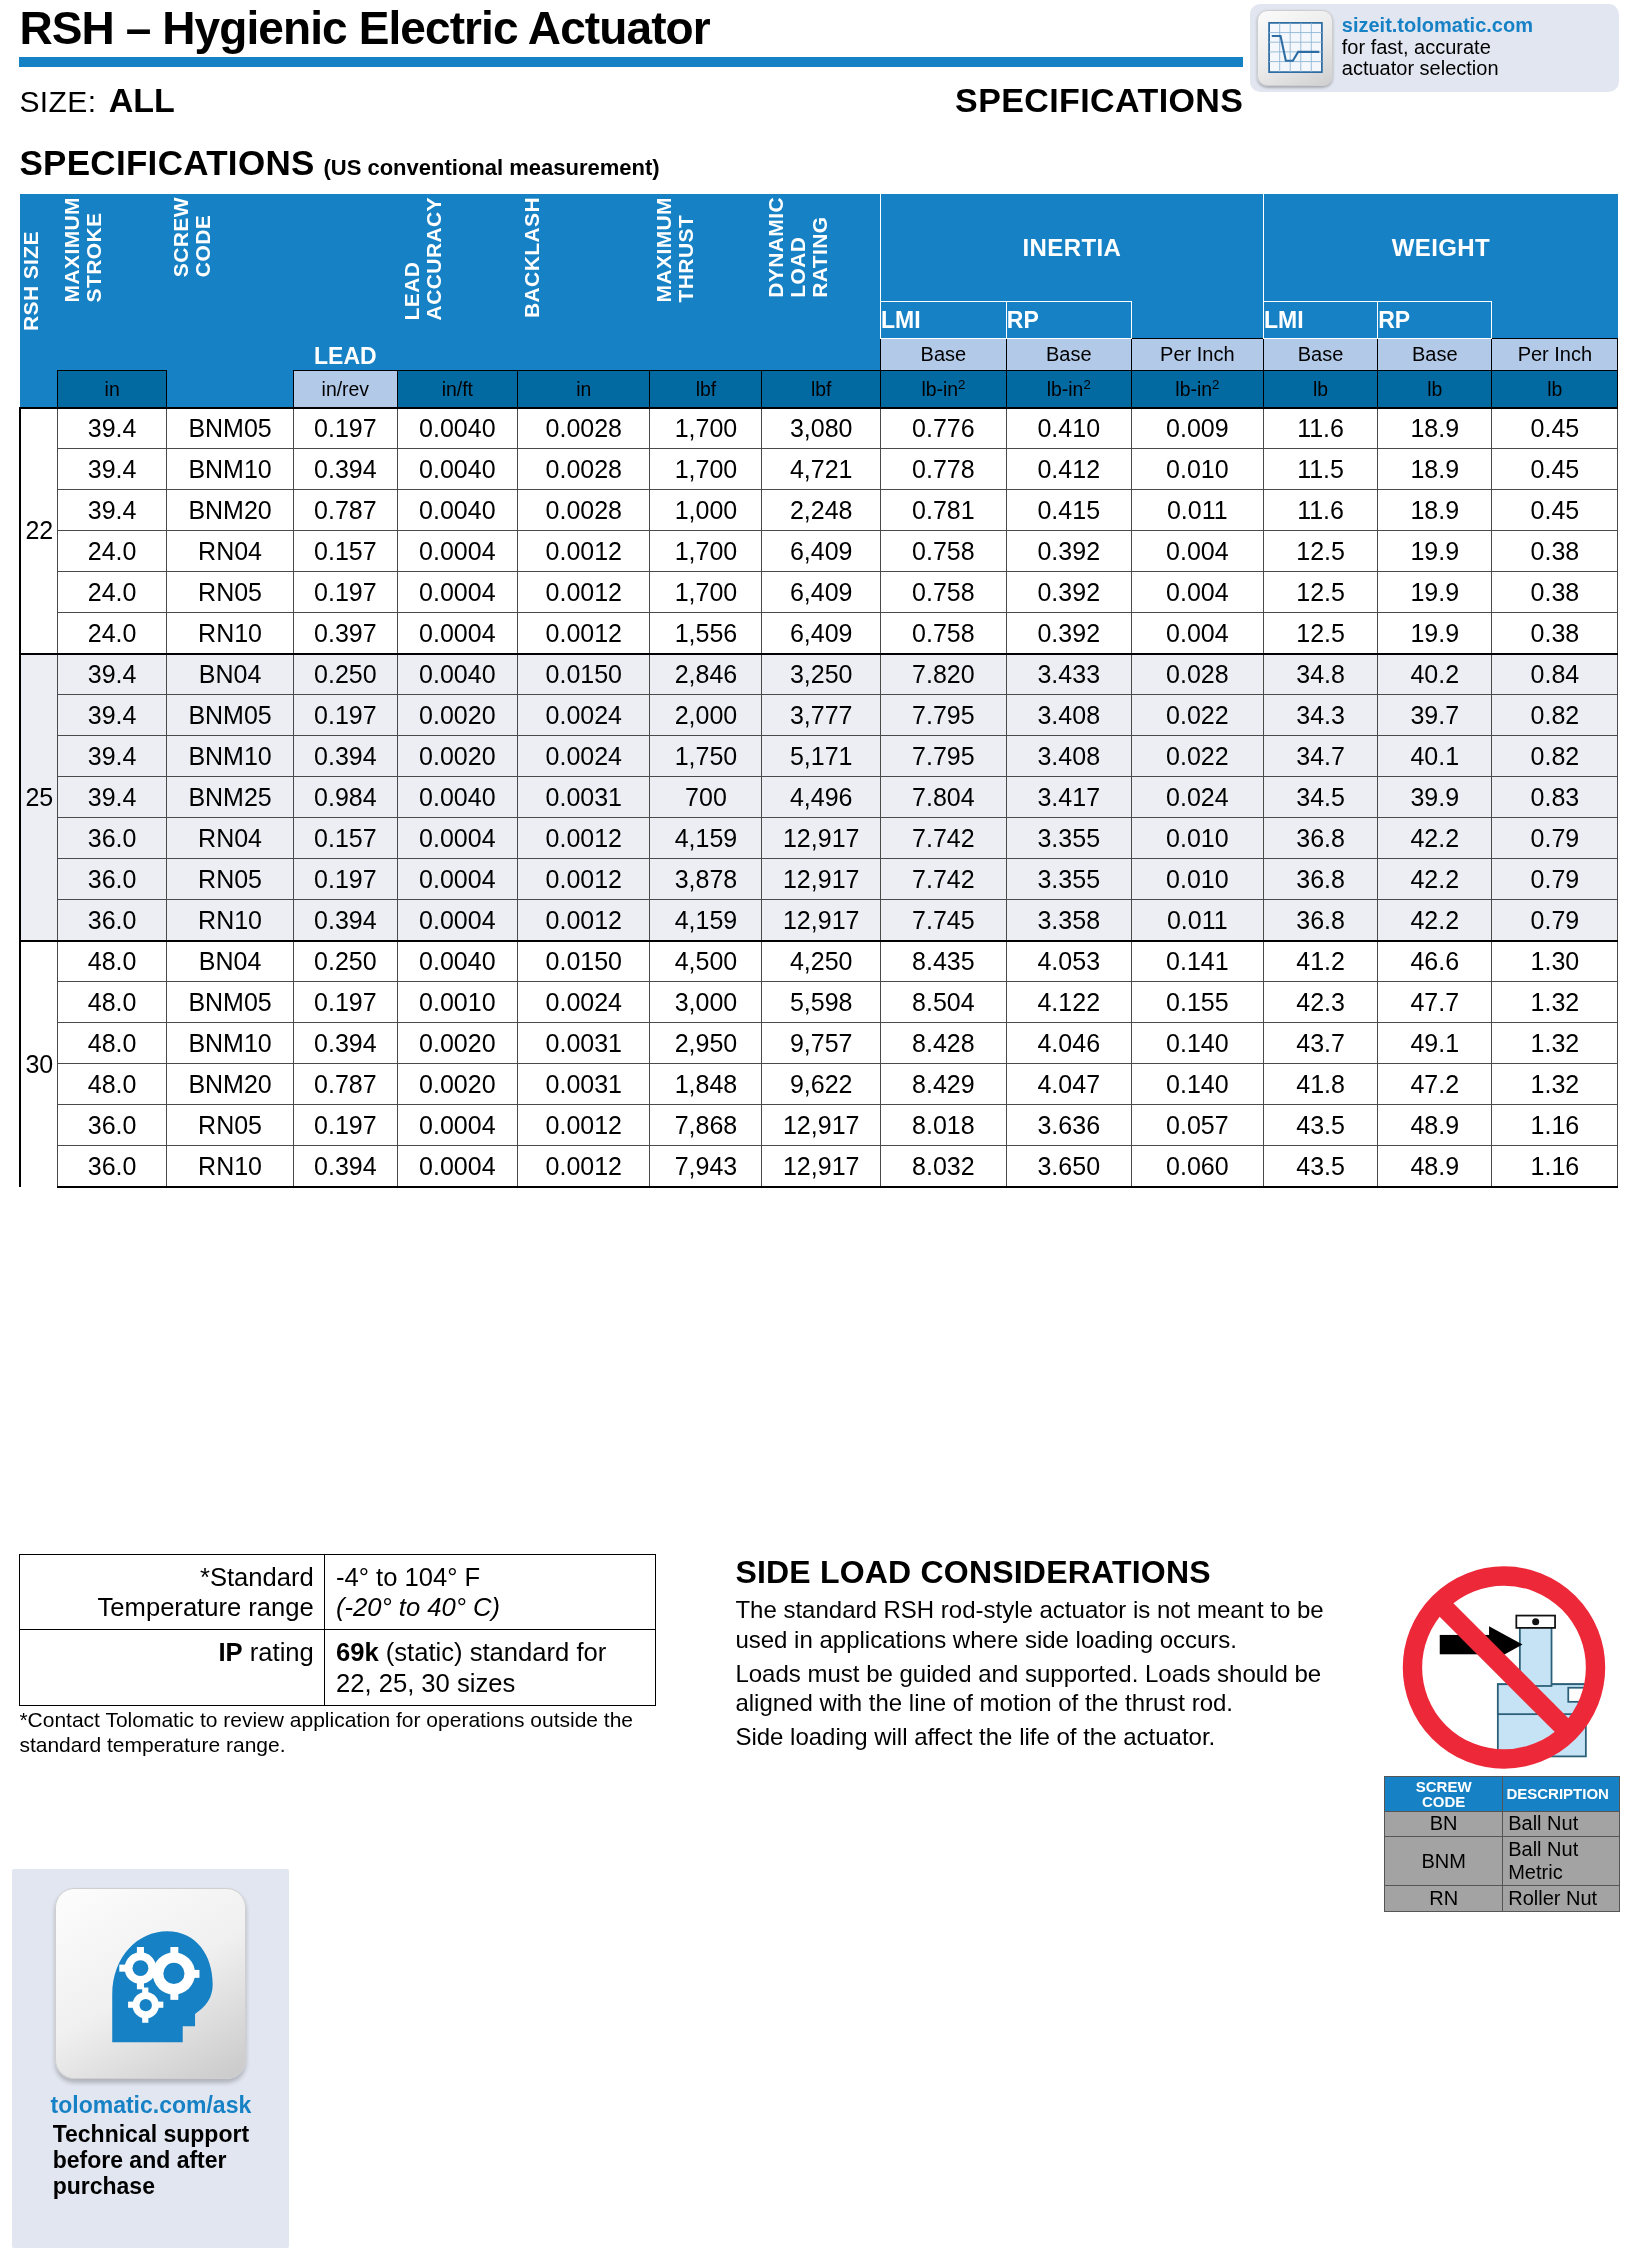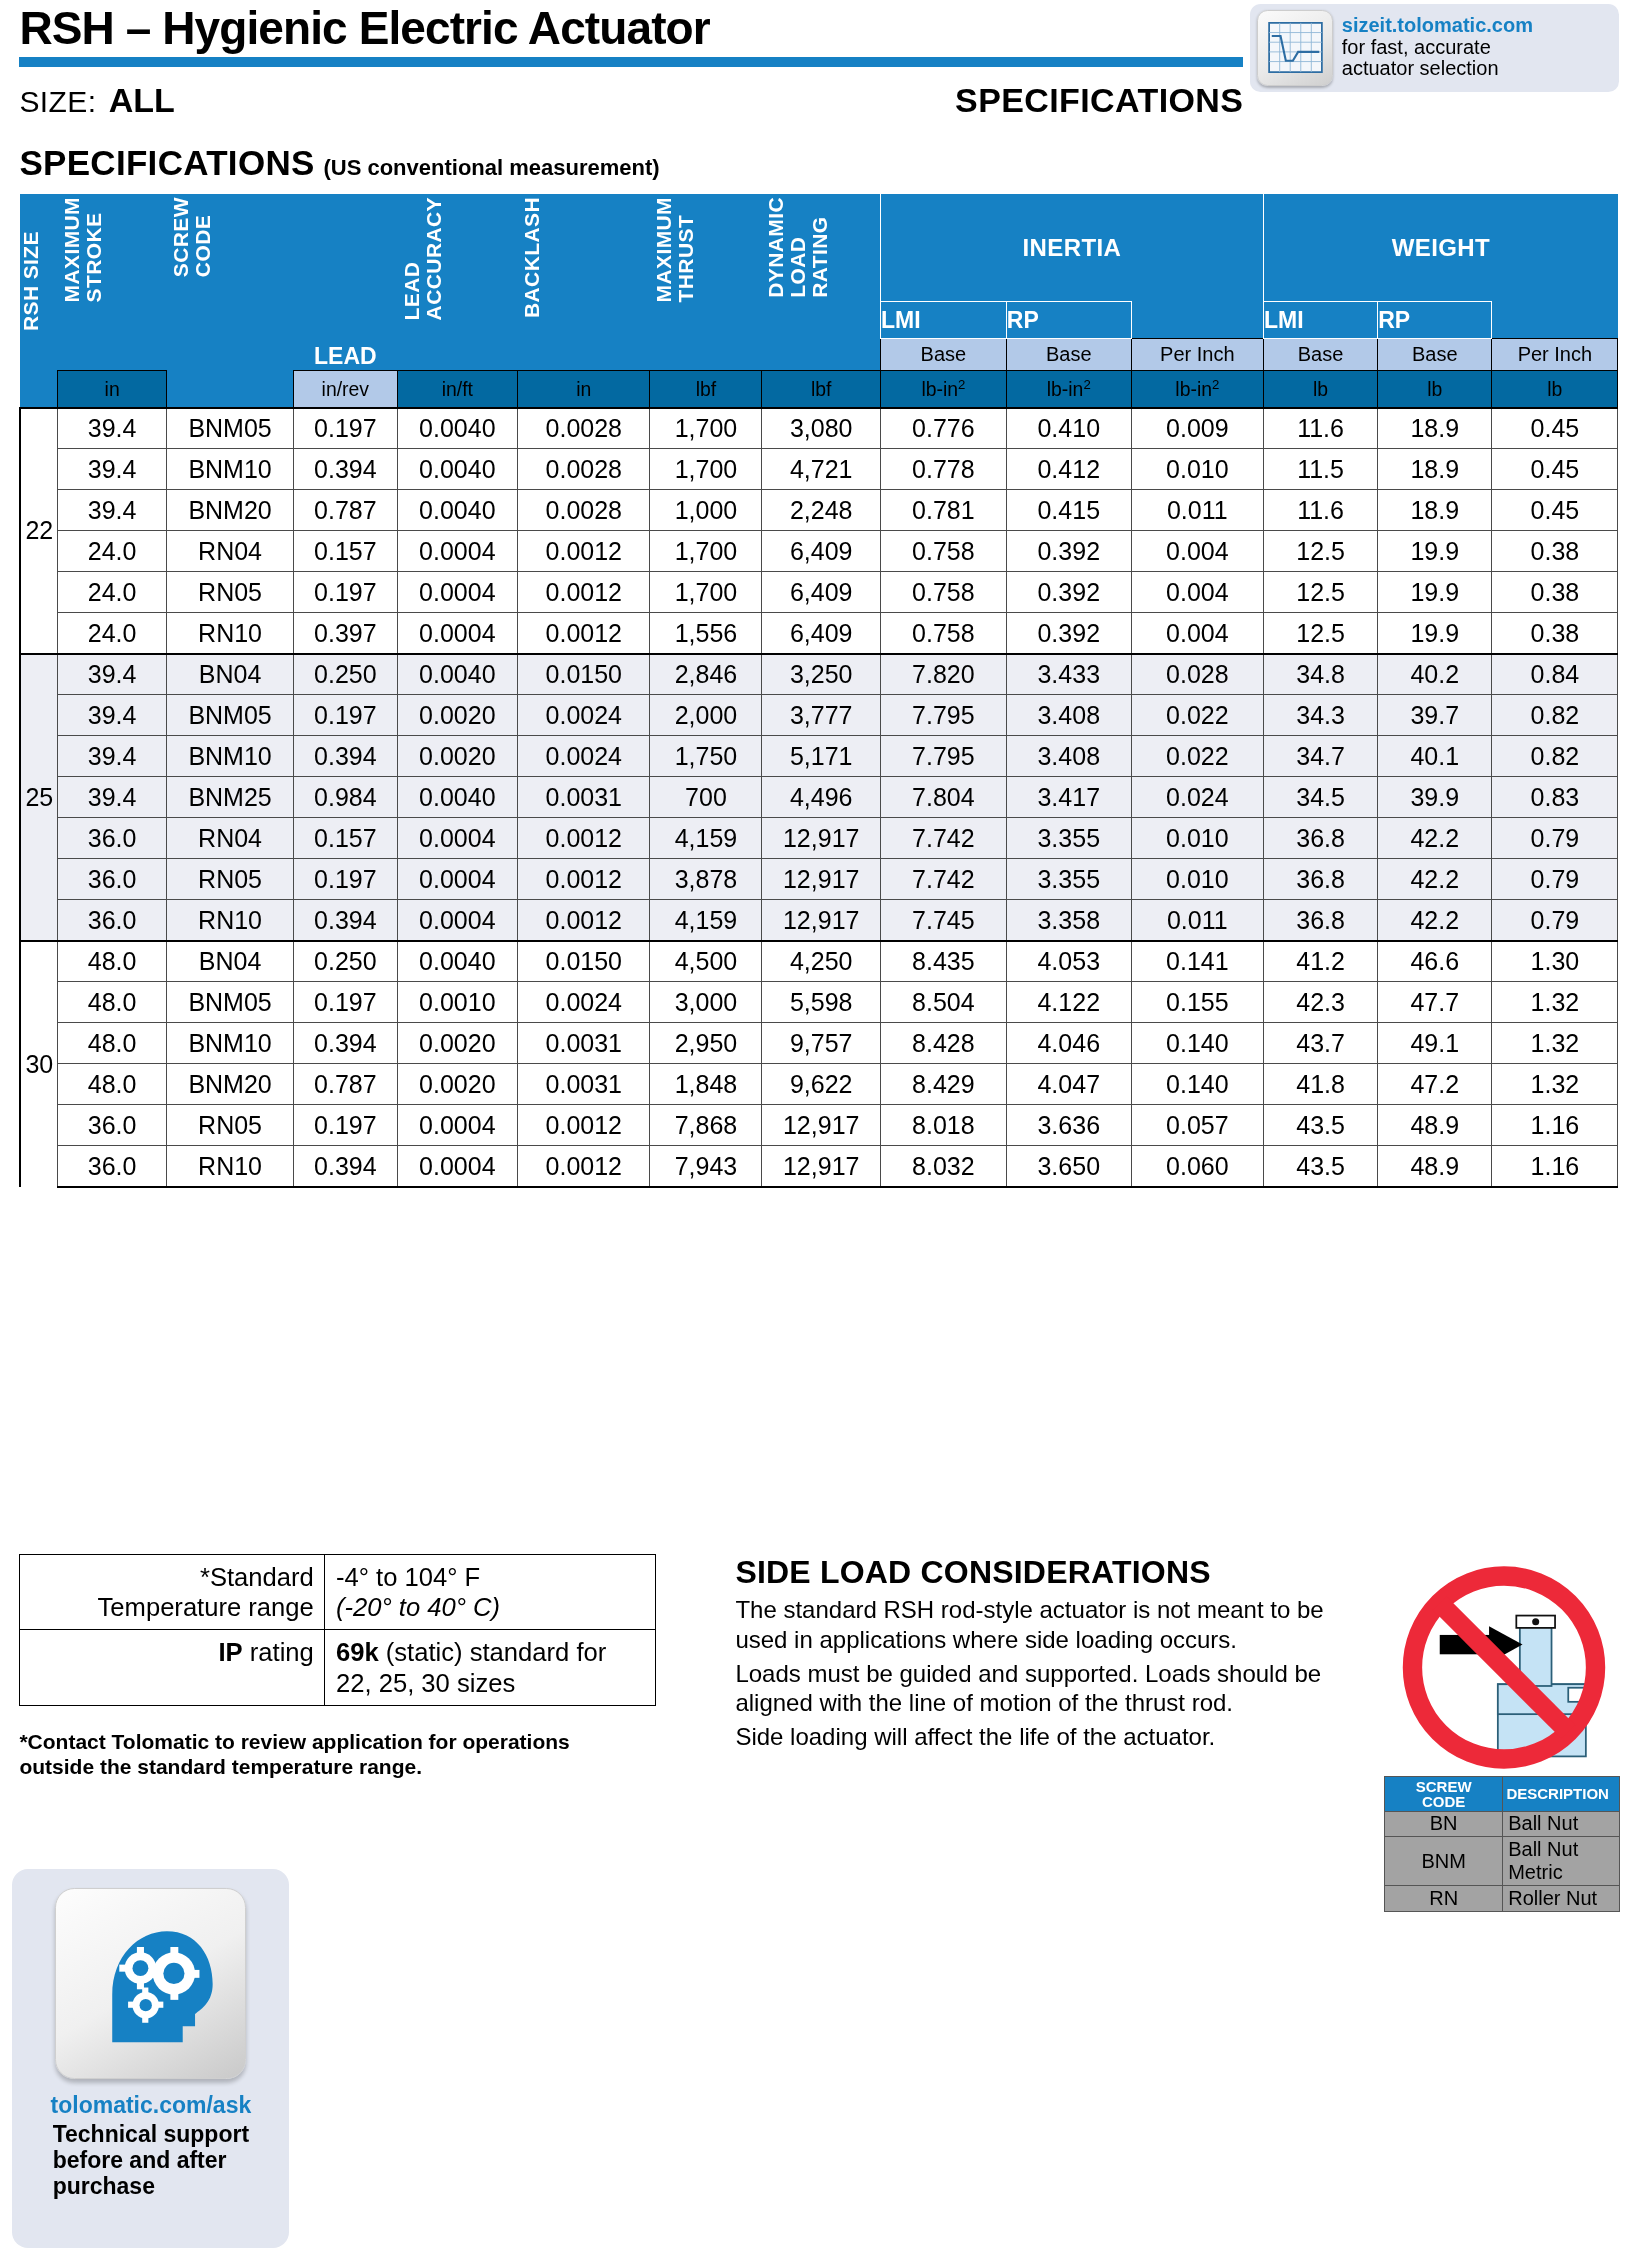--- a/index.html
+++ b/index.html
@@ -72,36 +72,36 @@
   .col-div-l { border-left: 1.8px solid #000 !important; }
 
   
   .bottom { position: absolute; left: 19.4px; top: 1554px; width: 1599px; }
   table.tmp { border-collapse: collapse; width: 637px; table-layout: fixed; }
   table.tmp td { border: 1.8px solid #000; padding: 7px 10.6px; font-size: 25.6px; line-height: 1.18; vertical-align: top; }
   td.tmp-lbl { text-align: right; width: 305px; }
   td.tmp-val { text-align: left; }
   .ital { font-style: italic; }
   .bold { font-weight: bold; }
-  .tmp-note { font-size: 21px; font-weight: bold; line-height: 1.2; margin-top: 23px; width: 618px; }
+  .tmp-note { font-size: 21px; font-weight: normal; line-height: 1.2; margin-top: 1px; width: 618px; }
 
   .sidecol { position: absolute; left: 716px; top: 0px; width: 618px; }
   .side-h { font-size: 32px; font-weight: bold; letter-spacing: 0.2px; }
   .side-p { font-size: 24px; line-height: 1.24; margin-top: 4px; }
 
   .nosign { position: absolute; left: 1366px; top: 7px; width: 238px; height: 213px; }
 
   table.screw { position: absolute; left: 1365px; top: 222px; width: 236px; border-collapse: collapse; table-layout: fixed; }
   table.screw th { background: #1681c4; color: #fff; font-size: 15px; font-weight: bold; border: 0.9px solid #555; line-height: 1.0; padding: 1.8px 3.5px; }
   table.screw td { border: 0.9px solid #555; font-size: 20px; padding: 0.9px 5.3px; background:#a3a3a3; }
   td.sc-code { text-align: center; width: 67px; }
 
   .askbox {
     position: absolute; left: 12.4px; top: 1869px; width: 277px; height: 379px;
-    background: #e2e6f0; border-radius: 16px;
+    background: #e2e6f0; border-radius: 2px;
     display: flex; flex-direction: column; align-items: center; padding-top: 19.4px;
   }
   .askkey {
     width: 191px; height: 191px; border-radius: 19.4px;
     background: linear-gradient(150deg,#fdfdfd 0%,#f0f0f0 50%,#c9c9c9 100%);
     border: 0.9px solid #cfcfcf;
     display: flex; align-items: center; justify-content: center;
     box-shadow: 0 3.5px 4.4px rgba(0,0,0,.22);
   }
   .ask-url { color: #1681c4; font-weight: bold; font-size: 23px; margin-top: 12.4px; }

